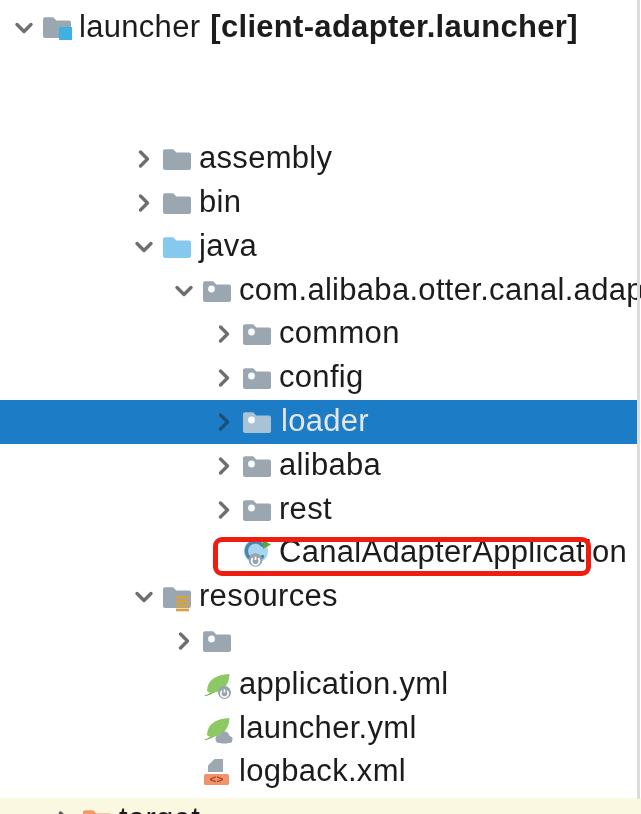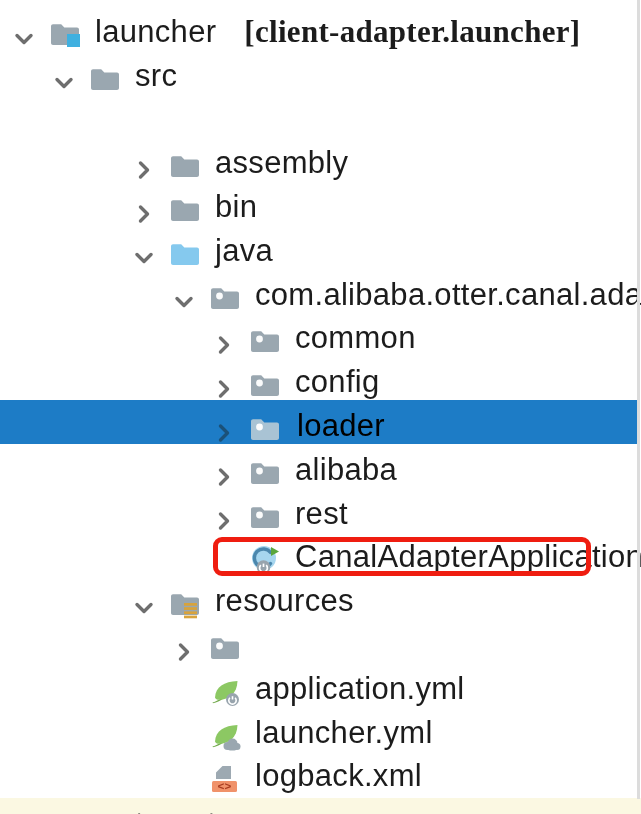--- a/index.html
+++ b/index.html
@@ -5,39 +5,39 @@
   html,body{margin:0;padding:0;}
   body{
     width:641px;height:814px;overflow:hidden;position:relative;
     background:#ffffff;
     font-family:"Liberation Sans","DejaVu Sans",sans-serif;
   }
   .tree{position:absolute;inset:0;}
   .row{
     position:absolute;left:0;width:641px;height:43.8px;
     top:calc(6px + var(--i) * 43.8px);
-    display:flex;align-items:flex-end;box-sizing:border-box;
+    display:flex;align-items:center;box-sizing:border-box;
     padding-left:calc(12px + var(--l) * 40px);
-    white-space:nowrap;overflow:hidden;gap:8px;
+    white-space:nowrap;overflow:hidden;
   }
   .row.sel{background:#1d7cc6;width:637px;}
   .row.partial{top:798px;background:#fbf8e2;}
   .chev{width:24px;height:22px;flex:0 0 24px;display:flex;align-items:center;justify-content:center;}
   .chev svg{display:block;}
   .chev polyline{stroke:#6e6e6e;stroke-width:3.4;fill:none;stroke-linecap:round;stroke-linejoin:round;}
   .sel .chev polyline{stroke:#1b5178;}
   .partial .chev polyline{stroke:#5a5a5a;}
   .ic{width:30px;height:30px;flex:0 0 30px;margin-left:6px;display:flex;align-items:center;justify-content:center;}
   .ic svg{display:block;overflow:visible;}
   .lbl{
     margin-left:7px;font-size:31px;letter-spacing:0.3px;color:#1c1c1c;
     line-height:1;padding-bottom:3px;
   }
-  .sel .lbl{color:#000000;margin-left:9px;}
-  .mod{font-weight:bold;margin-left:20px;font-family:Liberation Serif, serif;}
+  .sel .lbl{color:#e5e5e5;margin-left:9px;}
+  .mod{font-weight:bold;margin-left:10px;}
   .fold-gray{fill:#9aa7b0;}
   .fold-blue{fill:#85c9ee;}
   .fold-orange{fill:#f09a67;}
   .pkg-dot{fill:#ffffff;opacity:0.95;}
   .sel .fold-gray{fill:#a9c3d4;}
   .annotation-box{
     position:absolute;left:213px;top:537px;width:368px;height:29px;
     border:5px solid #ef1d10;border-radius:9px;pointer-events:none;z-index:5;
   }
   .edge-line{
@@ -59,33 +59,20 @@
     <span class="ic">
         <svg width="30" height="30" viewBox="0 0 30 30">
           <path class="fold-gray" d="M1 23 V6.2 C1 5.1 1.9 4.2 3 4.2 h8.2 l3.1 3.4 H27 c1.1 0 2 .9 2 2 V23 c0 1.1-.9 2-2 2 H3 c-1.1 0-2-.9-2-2 Z"></path>
           <rect x="17" y="14" width="13" height="13" fill="#3fb0e0"></rect>
         </svg>
       </span>
     <span class="lbl">launcher</span>
     <span class="lbl mod">[client-adapter.launcher]</span>
   </div>
 
-  <div class="row" style="--i:1;--l:1">
-    <span class="chev">
-        <svg width="22" height="22" viewBox="0 0 22 22">
-          <polyline points="4,7.5 11,14.5 18,7.5"></polyline>
-        </svg>
-      </span>
-    <span class="ic">
-        <svg width="30" height="28" viewBox="0 0 30 28">
-          <path class="fold-gray" d="M1 23 V6.2 C1 5.1 1.9 4.2 3 4.2 h8.2 l3.1 3.4 H27 c1.1 0 2 .9 2 2 V23 c0 1.1-.9 2-2 2 H3 c-1.1 0-2-.9-2-2 Z"></path>
-        </svg>
-      </span>
-    <span class="lbl">src</span>
-  </div>
 
 
   <div class="row" style="--i:3;--l:3">
     <span class="chev">
         <svg width="22" height="22" viewBox="0 0 22 22">
           <polyline points="7.5,4 14.5,11 7.5,18"></polyline>
         </svg>
       </span>
     <span class="ic">
         <svg width="30" height="28" viewBox="0 0 30 28">

